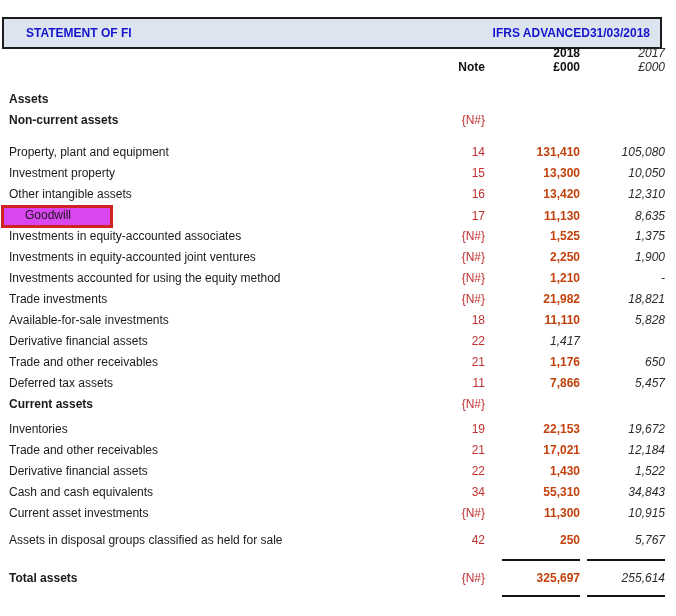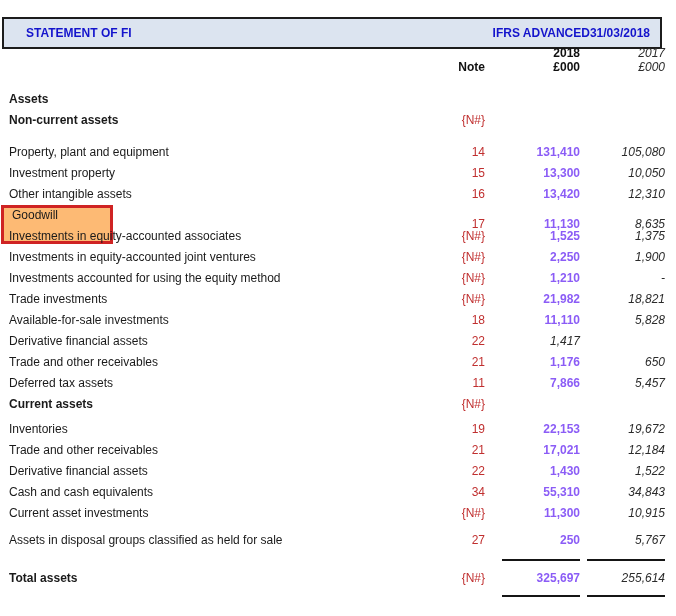--- a/index.html
+++ b/index.html
@@ -42,42 +42,42 @@
   .col-headers { margin-top: 14px; }
   .col-headers .grid-row { height: 14px; line-height: 14px; }
   .cell-note, .cell-v18, .cell-v17 { text-align: right; }
   .hdr-bold { font-weight: bold; color: #111; }
   .hdr-ital { font-style: italic; color: #2b2b2b; }
   
   .rows { margin-top: 15px; }
   .row { height: 21px; line-height: 21px; }
   .row .cell-label { color: #1a1a1a; }
   .row .cell-note { color: #c02f2f; }
-  .row .cell-v18 { font-weight: bold; color: #8b5cf6; padding-left: 40px; }
+  .row .cell-v18 { font-weight: bold; color: #c2410c; padding-left: 40px; }
   .row .cell-v17 { font-style: italic; color: #2b2b2b; }
   .row.section .cell-label { font-weight: bold; }
   .row.total { height: 34px; line-height: 34px; }
   .row.total .cell-label { font-weight: bold; }
   .rule-row { height: 2px; }
   .rule-row .rule {
     height: 2px; width: 78px;
     background: #151515;
     justify-self: end;
   }
   .spacer { width: 100%; }
   
   .red-box {
     display: inline-block;
     box-sizing: border-box;
-    width: 112px; height: 39px;
+    width: 112px; height: 23px;
     line-height: 15px;
     border: 3px solid #cf2323;
-    padding-left: 8px;
+    padding-left: 21px;
     margin-left: -8px;
-    background: #fdba74;
+    background: #d946ef;
   }
 </style>
 </head>
 <body>
 
 <div class="header-bar">
   <span>STATEMENT OF FI</span>
   <span class="spring"></span>
   <span class="entity">IFRS ADVANCED</span>
   <span>31/03/2018</span>
@@ -218,21 +218,21 @@
       </div>
       <div class="grid-row row item">
         <div class="cell-label">Current asset investments</div>
         <div class="cell-note">{N#}</div>
         <div class="cell-v18">11,300</div>
         <div class="cell-v17">10,915</div>
       </div>
       <div class="spacer" style="height: 6px;"></div>
       <div class="grid-row row item">
         <div class="cell-label">Assets in disposal groups classified as held for sale</div>
-        <div class="cell-note">27</div>
+        <div class="cell-note">42</div>
         <div class="cell-v18">250</div>
         <div class="cell-v17">5,767</div>
       </div>
       <div class="spacer" style="height: 8px;"></div>
       <div class="grid-row rule-row">
         <div></div>
         <div></div>
         <div class="rule"></div>
         <div class="rule"></div>
       </div>

